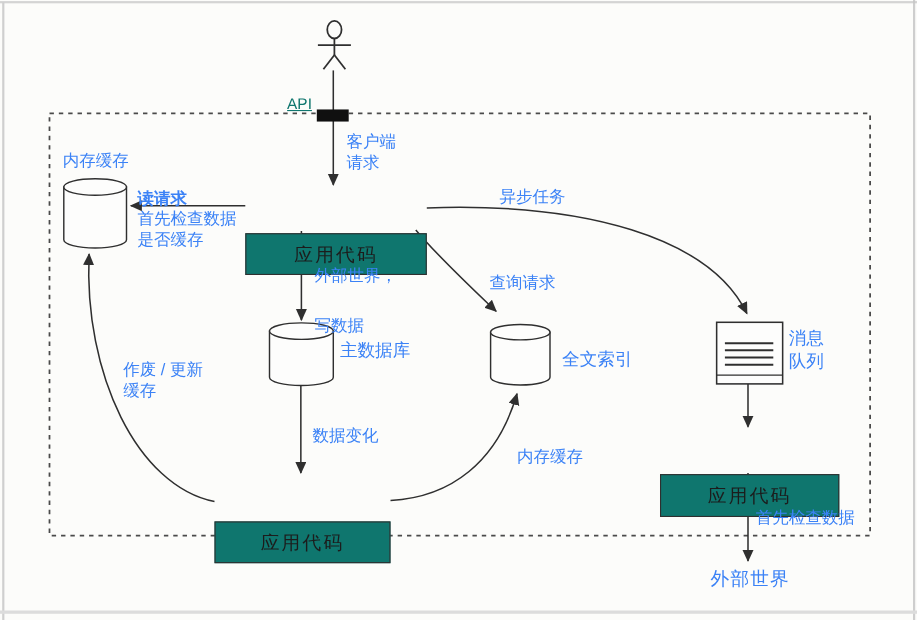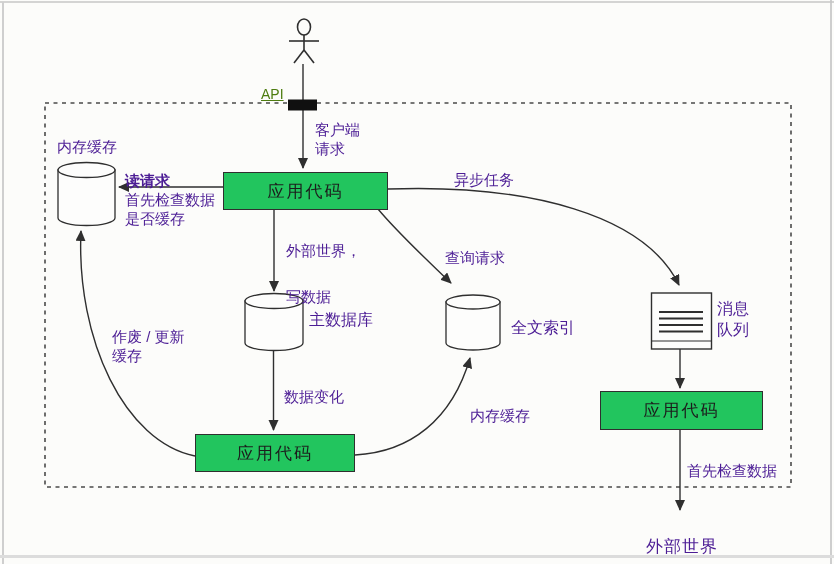--- a/index.html
+++ b/index.html
@@ -5,27 +5,27 @@
   html,body{margin:0;padding:0;}
   body{width:834px;height:564px;overflow:hidden;background:#ffffff;}
   .page{position:relative;width:834px;height:564px;background:#fcfcfa;
         font-family:"Liberation Sans", sans-serif;}
   .scan-edge{position:absolute;background:#cccccc;}
   .scan-top{left:0;top:1px;width:834px;height:2px;background:#c9c9c9;opacity:.8;}
   .scan-left{left:2px;top:2px;width:2px;height:562px;background:#cfcfcf;}
   .scan-right{left:830px;top:0;width:2px;height:564px;background:#c6c6c6;opacity:.85;}
   .scan-bottom{left:0;top:555px;width:834px;height:3px;background:#dcdcdc;}
   svg.layer{position:absolute;left:0;top:0;}
-  .lbl{position:absolute;font-size:15px;line-height:19px;color:#4c1d95;white-space:nowrap;}
+  .lbl{position:absolute;font-size:15px;line-height:19px;color:#3b82f6;white-space:nowrap;}
   .lbl.node{font-size:16px;}
   .lbl.big{font-size:17px;letter-spacing:1px;}
-  .lbl.api{font-size:14px;color:#4d7c0f;text-decoration:underline;}
-  .box{position:absolute;border:1.4px solid #2f2f2f;background:#22c55e;
+  .lbl.api{font-size:14px;color:#0f766e;text-decoration:underline;}
+  .box{position:absolute;border:1.4px solid #2f2f2f;background:#0f766e;
        display:flex;align-items:center;justify-content:center;
-       font-size:17px;letter-spacing:2px;color:#1c1c1c;box-sizing:border-box;}
+       font-size:17px;letter-spacing:2px;color:#1c1c1c;box-sizing:border-box;margin-top:40px;}
 </style>
 </head>
 <body>
 
 <div class="page">
 
   <div class="scan-edge scan-top"></div>
   <div class="scan-edge scan-left"></div>
   <div class="scan-edge scan-right"></div>
   <div class="scan-edge scan-bottom"></div>
@@ -102,15 +102,15 @@
   <div class="lbl" style="left:445px;top:248px;">查询请求</div>
   <div class="lbl node" style="left:309px;top:310px;">主数据库</div>
   <div class="lbl node" style="left:511px;top:318px;">全文索引</div>
   <div class="lbl node" style="left:717px;top:299px;">消息</div>
   <div class="lbl node" style="left:717px;top:320px;">队列</div>
   <div class="lbl" style="left:112px;top:327px;">作废 / 更新</div>
   <div class="lbl" style="left:112px;top:346px;">缓存</div>
   <div class="lbl" style="left:284px;top:387px;">数据变化</div>
   <div class="lbl" style="left:470px;top:406px;">内存缓存</div>
   <div class="lbl" style="left:687px;top:461px;">首先检查数据</div>
-  <div class="lbl big" style="left:646px;top:517px;margin-top:20px;">外部世界</div>
+  <div class="lbl big" style="left:646px;top:517px;">外部世界</div>
 
 </div>
 
 </body></html>

